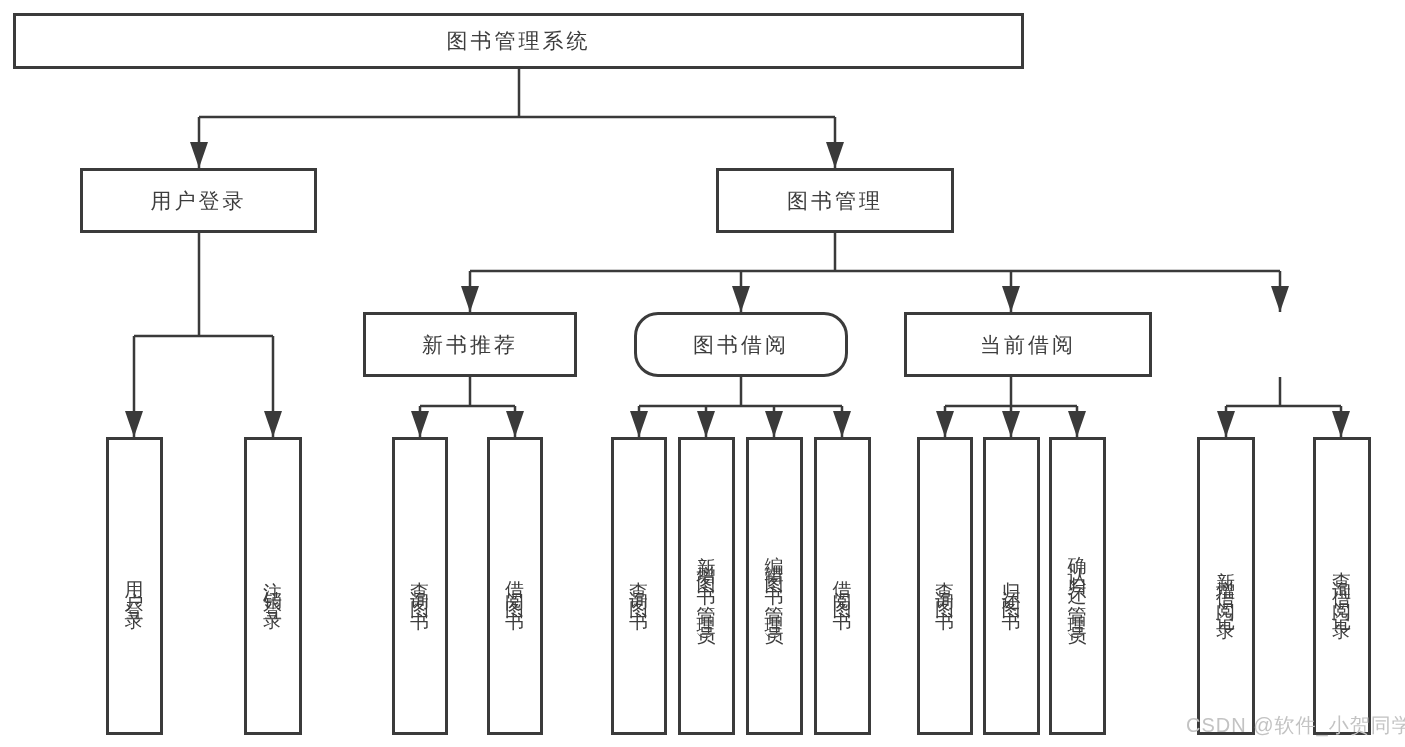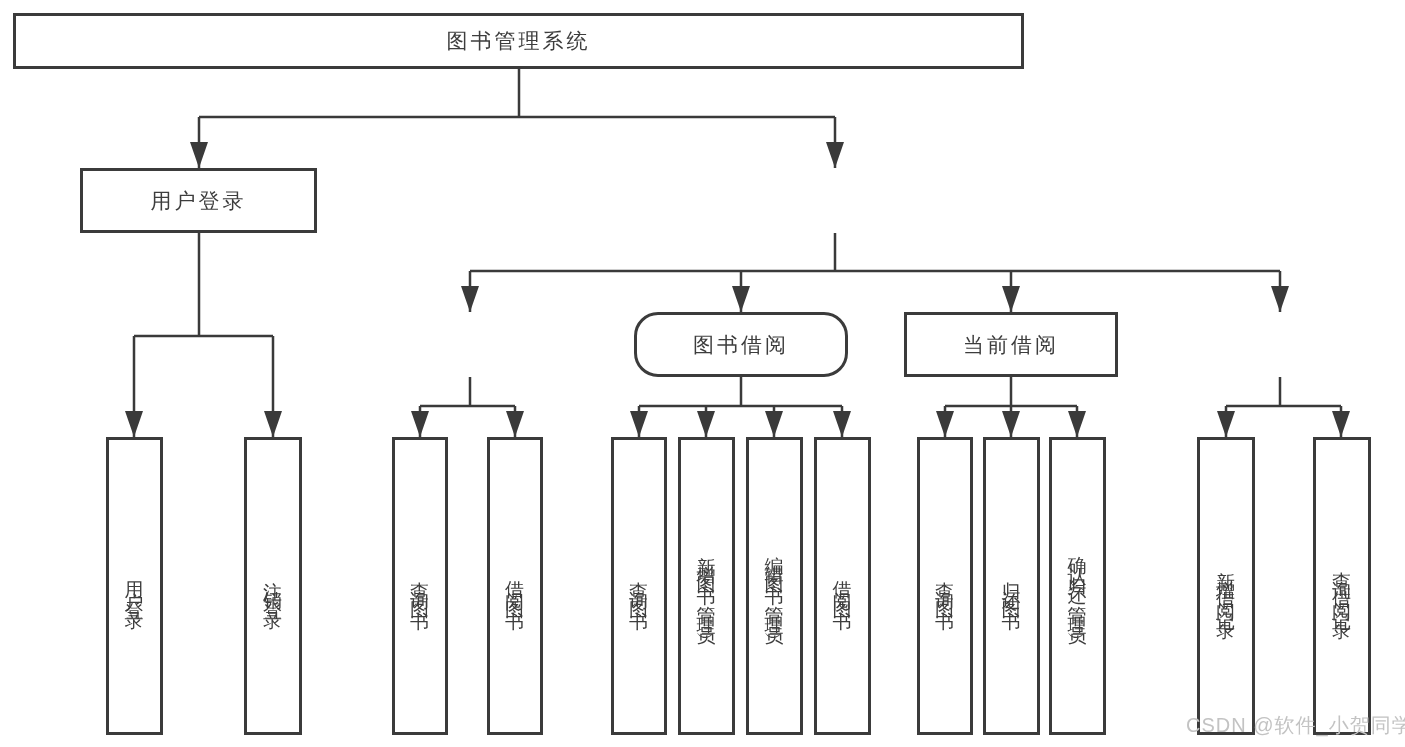--- a/index.html
+++ b/index.html
@@ -102,25 +102,31 @@
     </g>
   </svg>
 
   <div class="box" style="left:13px;top:13px;width:1011px;height:56px;">
     <span class="hlabel">图书管理系统</span>
   </div>
 
   <div class="box" style="left:80px;top:168px;width:237px;height:65px;">
     <span class="hlabel">用户登录</span>
   </div>
+  <div class="box" style="left:716px;top:168px;width:238px;height:65px;">
+    <span class="hlabel">图书管理</span>
+  </div>
 
+  <div class="box" style="left:363px;top:312px;width:214px;height:65px;">
+    <span class="hlabel">新书推荐</span>
+  </div>
   <div class="box" style="left:634px;top:312px;width:214px;height:65px;border-radius:24px;">
     <span class="hlabel">图书借阅</span>
   </div>
-  <div class="box" style="left:904px;top:312px;width:214px;height:65px;">
+  <div class="box" style="left:904px;top:312px;width:248px;height:65px;">
     <span class="hlabel">当前借阅</span>
   </div>
 
   <div class="box vbox" style="left:106px;width:57px;">
     <span class="vlabel">用户登录</span>
   </div>
   <div class="box vbox" style="left:244px;width:58px;">
     <span class="vlabel">注销登录</span>
   </div>
 

